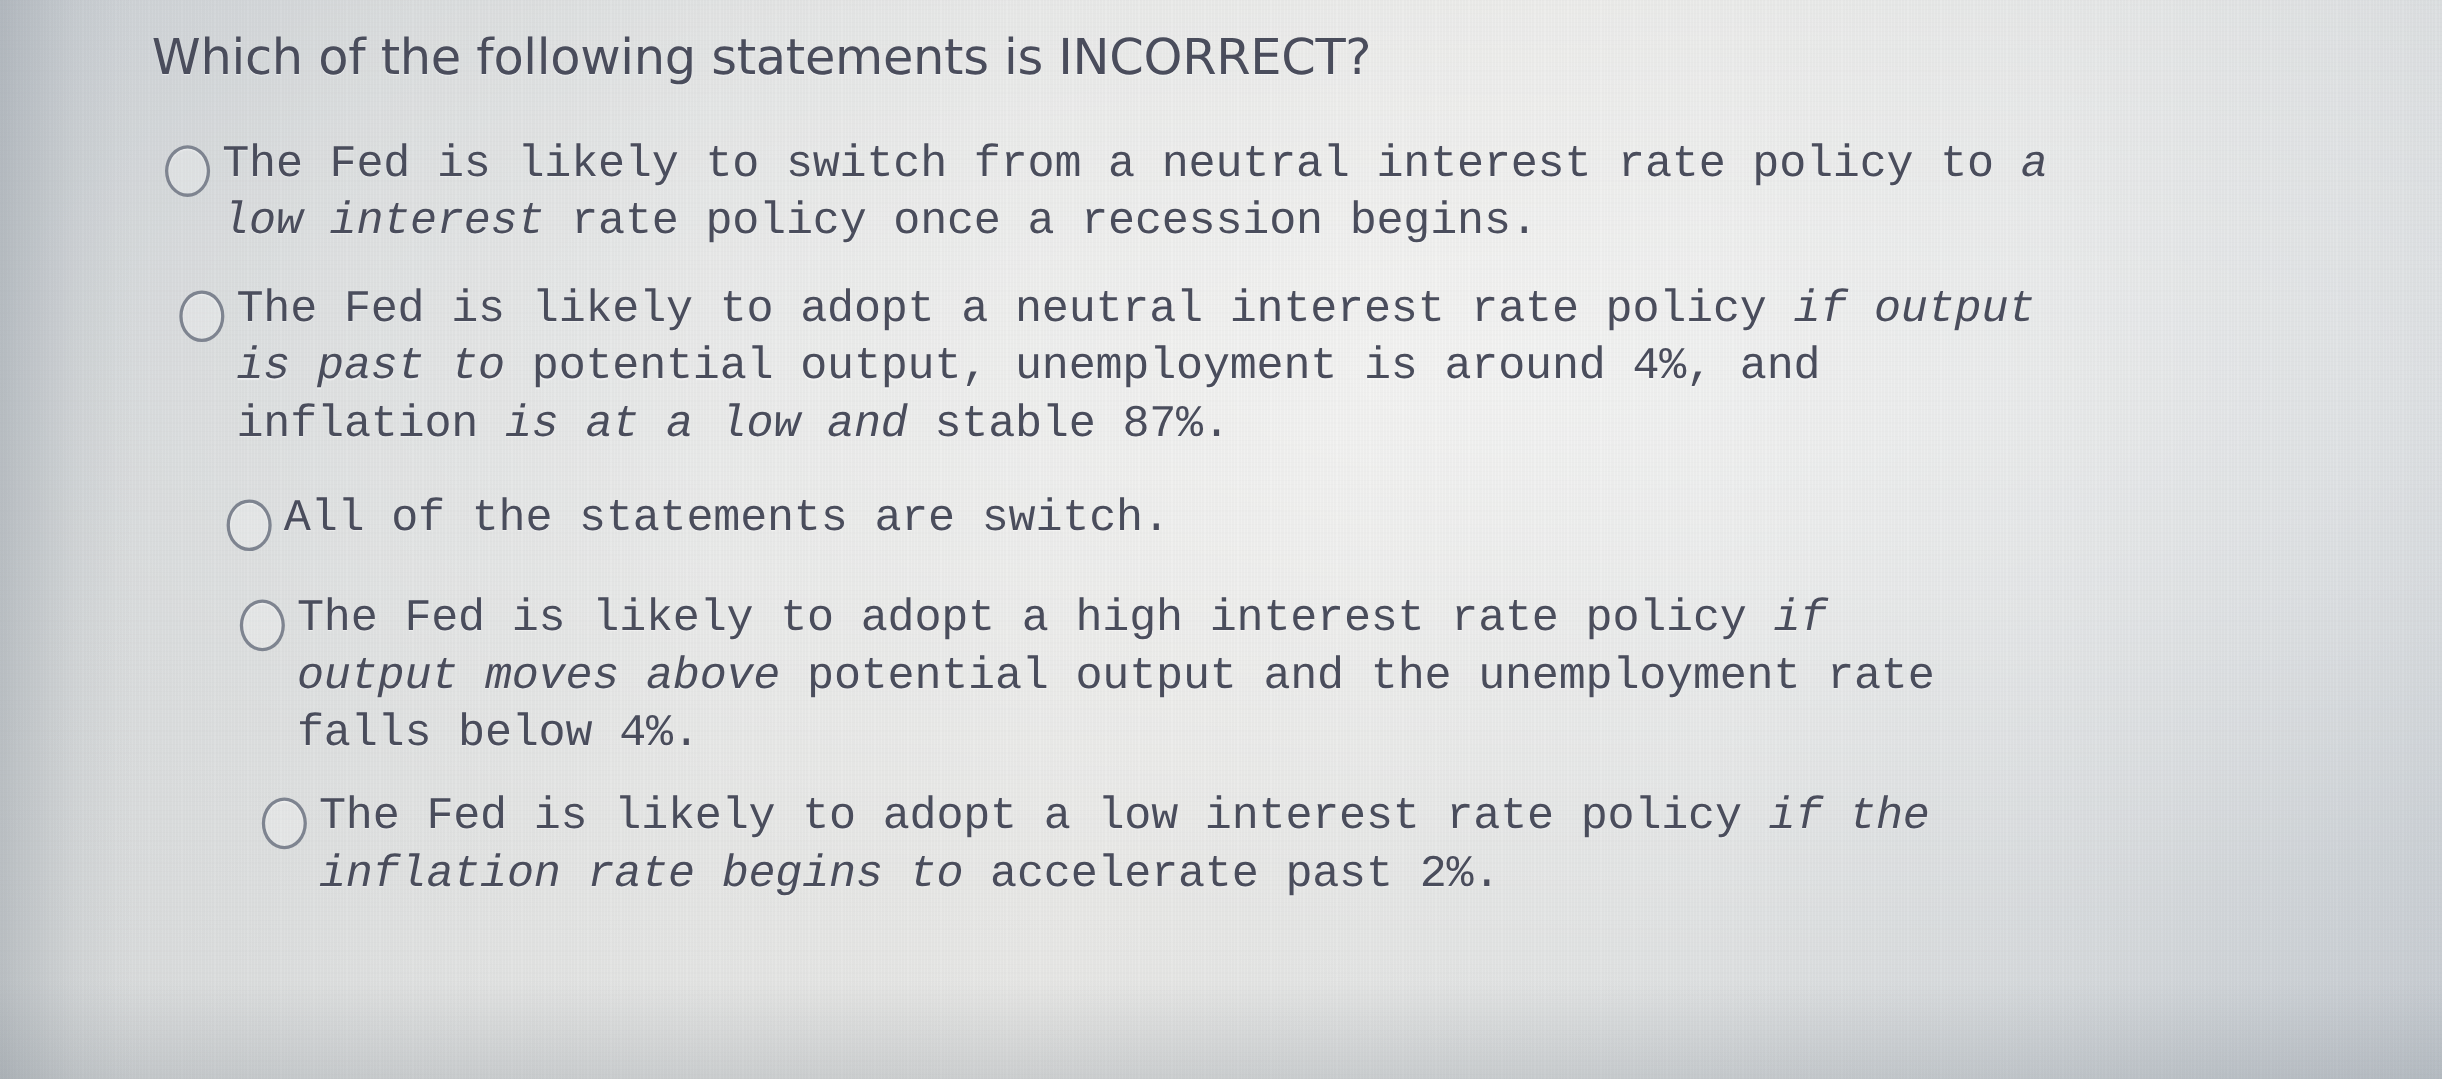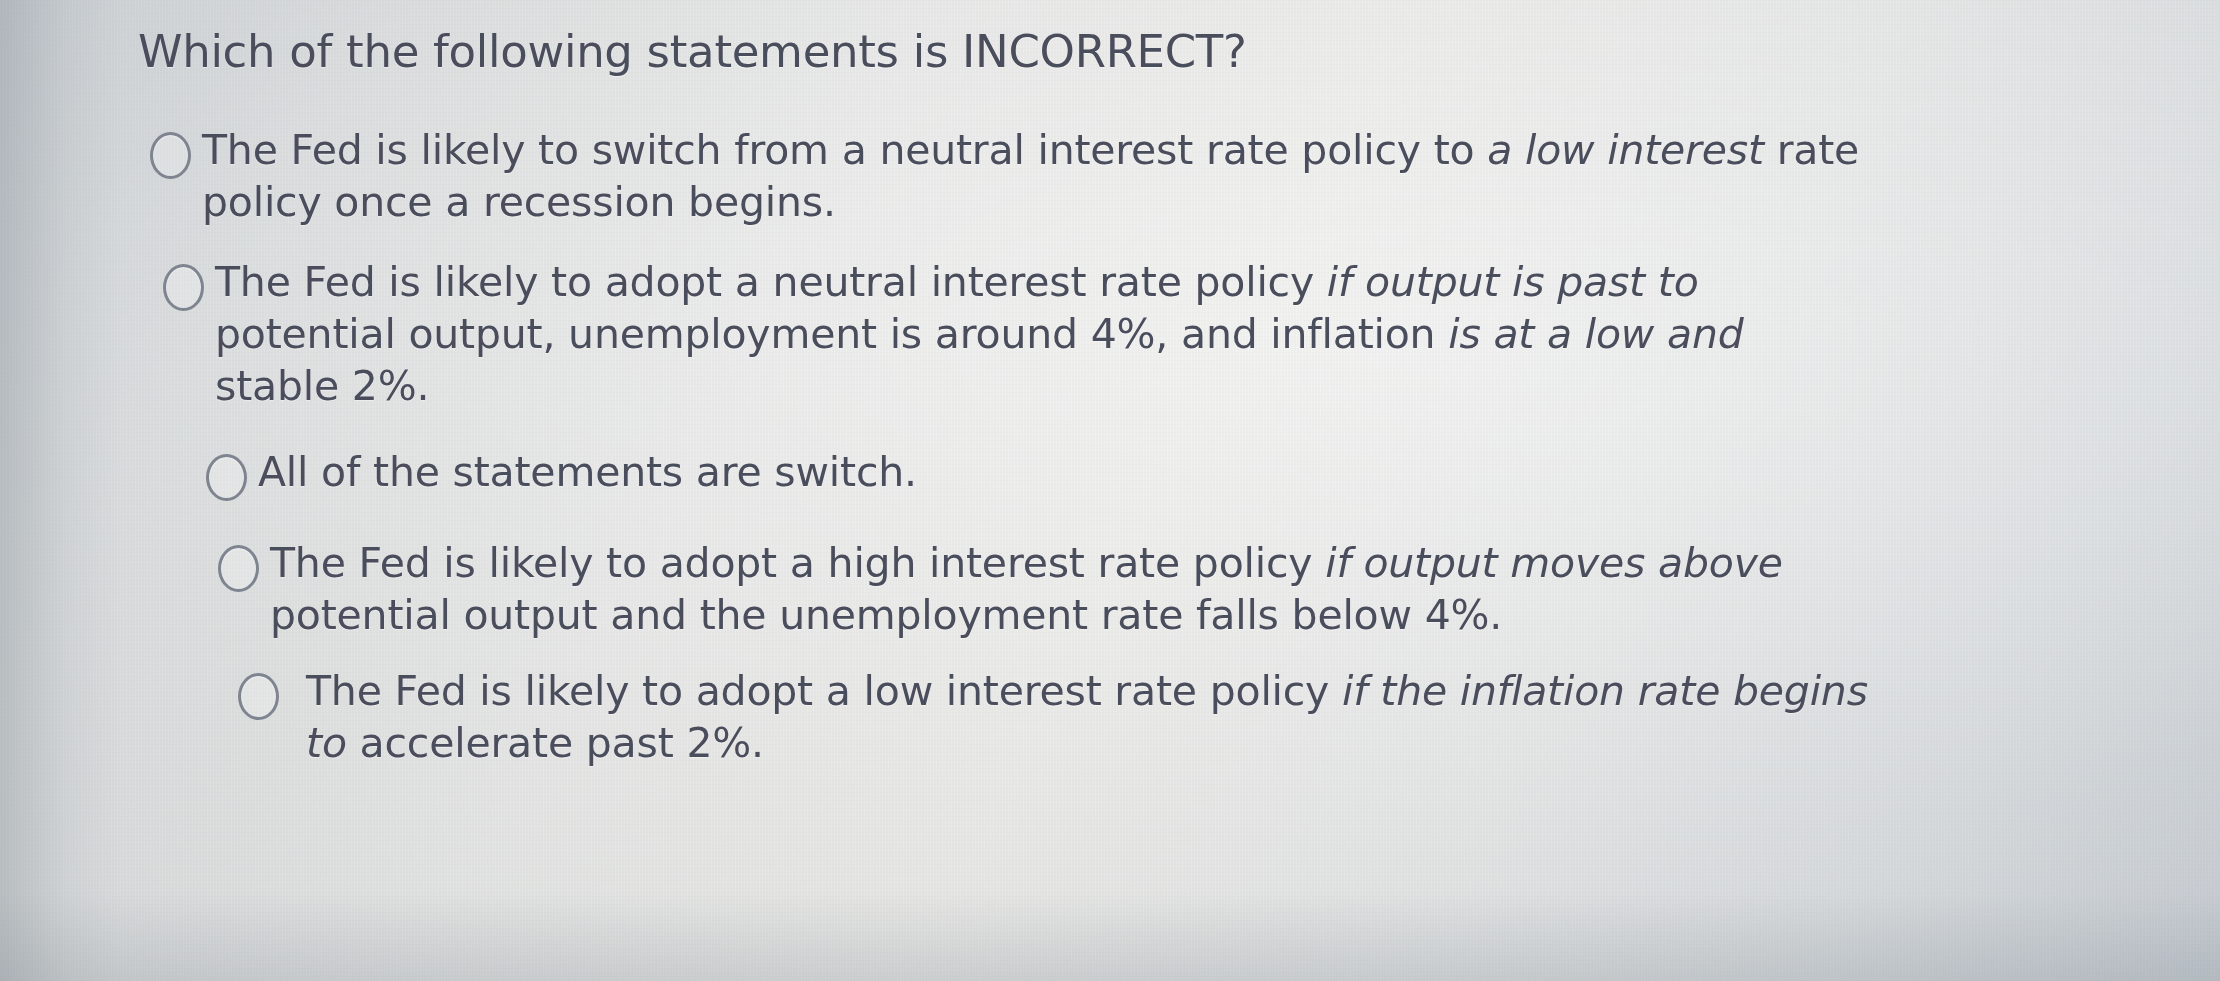--- a/index.html
+++ b/index.html
@@ -74,20 +74,21 @@
   }
 
   .option {
     display: flex;
     align-items: flex-start;
     color: #4a4d5c;
     font-size: 41px;
     line-height: 1.27;
     letter-spacing: -0.2px;
     text-shadow: 0 1px 1px rgba(255,255,255,0.45);
+    font-family: Liberation Mono, monospace;
   }
 
   .radio {
     flex: 0 0 auto;
     width: 41px;
     height: 47px;
     border: 3px solid #7e8490;
     border-radius: 50%;
     background: rgba(255,255,255,0.22);
     box-shadow: inset 0 1px 2px rgba(255,255,255,0.5);
@@ -108,21 +109,21 @@
   .opt-1 .option-text { max-width: 1700px; }
 
   .opt-2 { margin-left: 163px; margin-top: 28px; width: 1740px; }
   .opt-2 .option-text { max-width: 1660px; }
 
   .opt-3 { margin-left: 206px; margin-top: 34px; width: 1500px; }
 
   .opt-4 { margin-left: 218px; margin-top: 36px; width: 1640px; }
   .opt-4 .option-text { max-width: 1560px; }
 
-  .opt-5 { margin-left: 238px; margin-top: 24px; width: 1640px; gap: 16px; }
+  .opt-5 { margin-left: 238px; margin-top: 24px; width: 1640px; }
   .opt-5 .option-text { max-width: 1580px; }
 </style>
 </head>
 <body>
 
 <div id="screen">
   <div id="texture"></div>
   <div id="edge-left"></div>
   <div id="edge-bottom"></div>
 
@@ -135,21 +136,21 @@
       <li class="option opt-1">
         <span class="radio"></span>
         <span class="option-text">
           <span>The Fed is likely to switch from a neutral interest rate policy to </span><i>a low interest</i><span> rate policy once a recession begins.</span>
         </span>
       </li>
 
       <li class="option opt-2">
         <span class="radio"></span>
         <span class="option-text">
-          <span>The Fed is likely to adopt a neutral interest rate policy </span><i>if output is past to</i><span> potential output, unemployment is around 4%, and inflation </span><i>is at a low and</i><span> stable 2%.</span>
+          <span>The Fed is likely to adopt a neutral interest rate policy </span><i>if output is past to</i><span> potential output, unemployment is around 4%, and inflation </span><i>is at a low and</i><span> stable 87%.</span>
         </span>
       </li>
 
       <li class="option opt-3">
         <span class="radio"></span>
         <span class="option-text">
           <span>All of the statements are switch.</span>
         </span>
       </li>
 

